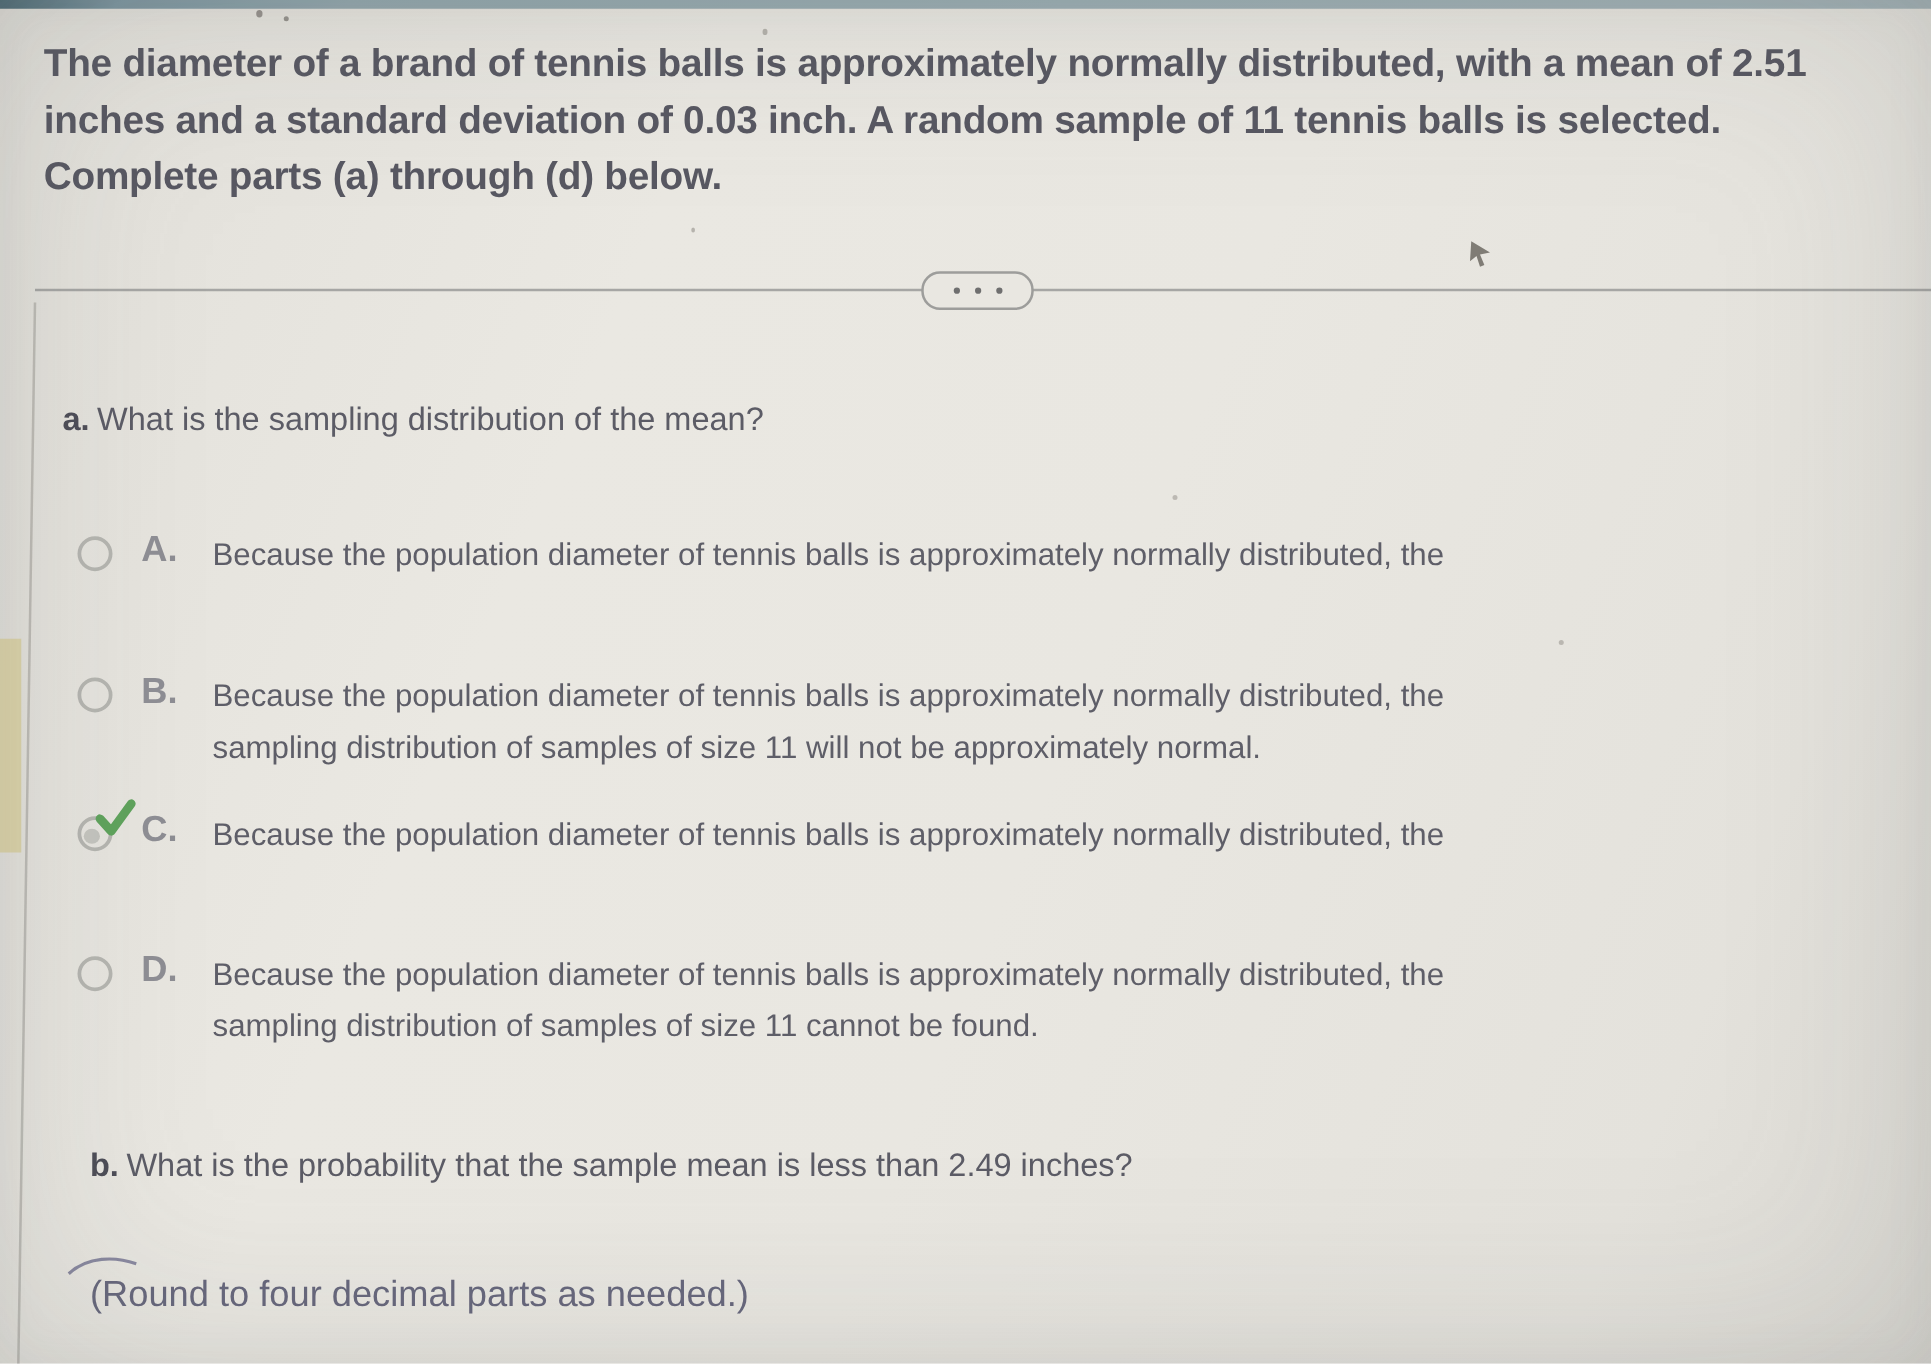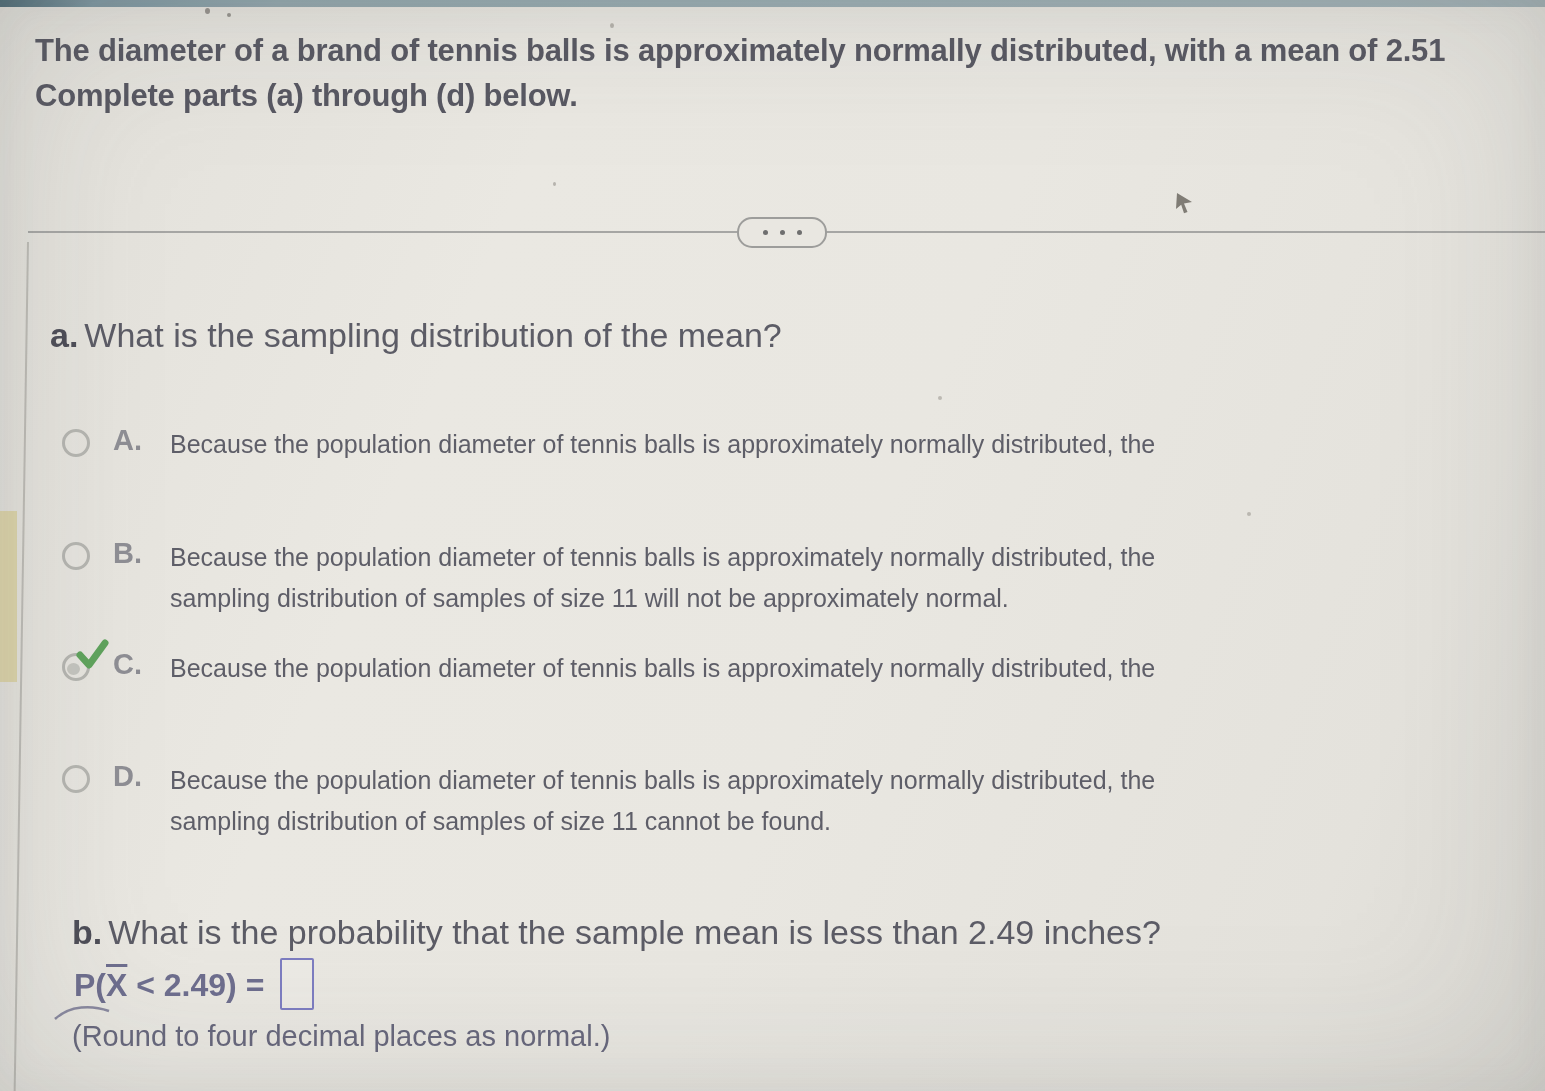--- a/index.html
+++ b/index.html
@@ -21,21 +21,21 @@
   .header div{white-space:nowrap;}
   
   .divider{position:absolute;left:28px;top:231px;width:1517px;height:2px;background:#a6a6a4;}
   .pill{position:absolute;left:737px;top:217px;width:86px;height:27px;
     border:2px solid #9d9d9b;border-radius:15px;background:#e9e7e1;
     display:flex;align-items:center;justify-content:center;gap:12px;cursor:pointer;}
   .pill .dot{width:5px;height:5px;border-radius:50%;background:#6f6f6f;}
   
   .cursor{position:absolute;left:1174px;top:191px;width:22px;height:24px;opacity:.85;}
   
-  .q{position:absolute;font-size:34px;line-height:38px;color:#5c5c66;font-weight:500;white-space:nowrap;}
+  .q{position:absolute;font-size:26px;line-height:38px;color:#5c5c66;font-weight:500;white-space:nowrap;}
   .qa{left:50px;top:316px;}
   .qb{left:72px;top:889px;margin-top:24px;}
   .qlabel{font-weight:700;color:#4d4d57;margin-right:6px;}
   
   .option{position:absolute;left:0;width:1545px;height:92px;}
   .radio{position:absolute;left:62px;top:5px;width:28px;height:28px;border-radius:50%;
     border:3px solid #b5b5b0;box-sizing:border-box;cursor:pointer;background:transparent;}
   .radio.checked::after{content:"";position:absolute;left:2px;top:7px;width:13px;height:12px;
     border-radius:50%;background:#c4c4be;}
   .letter{position:absolute;left:113px;top:0;font-size:29px;font-weight:700;color:#8e8e94;}
@@ -60,20 +60,21 @@
 </style>
 </head>
 <body>
 
 <div class="page">
 
   <div class="top-strip"></div>
 
   <div class="header">
     <div>The diameter of a brand of tennis balls is approximately normally distributed, with a mean of 2.51</div>
+    <div>inches and a standard deviation of 0.03 inch. A random sample of 11 tennis balls is selected.</div>
     <div>Complete parts (a) through (d) below.</div>
   </div>
 
   <div class="divider"></div>
   <div class="pill">
     <span class="dot"></span>
     <span class="dot"></span>
     <span class="dot"></span>
   </div>
 
@@ -119,29 +120,26 @@
     <div class="otext">
       <div>Because the population diameter of tennis balls is approximately normally distributed, the</div>
       <div>sampling distribution of samples of size 11 cannot be found.</div>
     </div>
   </div>
 
   <div class="q qb">
     <span class="qlabel">b.</span><span>What is the probability that the sample mean is less than 2.49 inches?</span>
   </div>
 
-  <div class="formula">
-    <span>P(</span><span class="xbar">X</span><span> &lt; 2.49) =</span><span class="answer-box"></span>
-  </div>
 
   <svg class="swoosh" viewBox="0 0 62 24">
     <path d="M3 19 C18 5 40 5 57 11" fill="none" stroke="#70708f" stroke-width="2.5" opacity="0.8"></path>
   </svg>
 
-  <div class="hint">(Round to four decimal places as normal.)</div>
+  <div class="hint">(Round to four decimal parts as needed.)</div>
 
   <div class="edge-line"></div>
   <div class="khaki"></div>
   <div class="speck" style="left:205px;top:8px;width:5px;height:6px;"></div>
   <div class="speck" style="left:227px;top:13px;width:4px;height:4px;"></div>
   <div class="speck" style="left:610px;top:23px;width:4px;height:5px;opacity:.35;"></div>
   <div class="speck" style="left:938px;top:396px;width:4px;height:4px;opacity:.3;"></div>
   <div class="speck" style="left:1247px;top:512px;width:4px;height:4px;opacity:.3;"></div>
   <div class="speck" style="left:553px;top:182px;width:3px;height:4px;opacity:.35;"></div>
 

